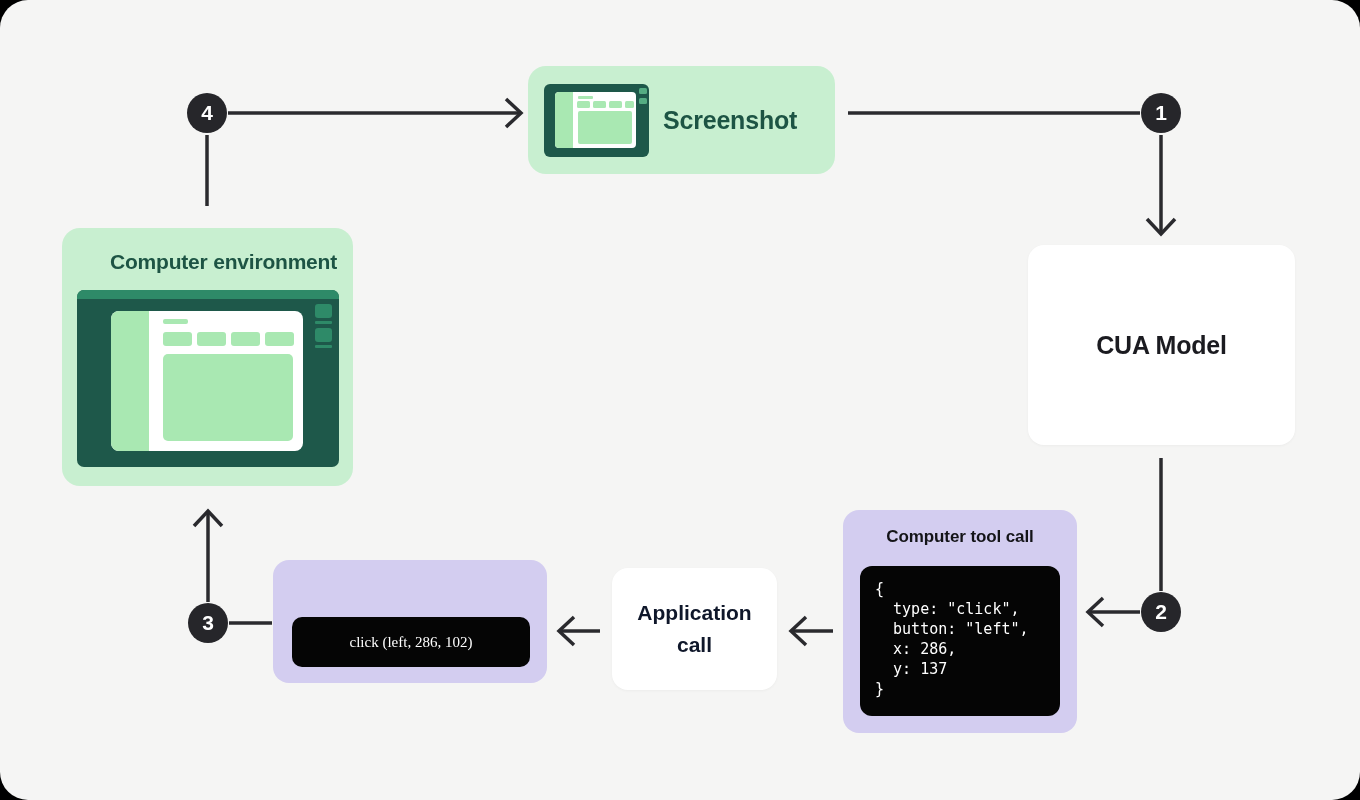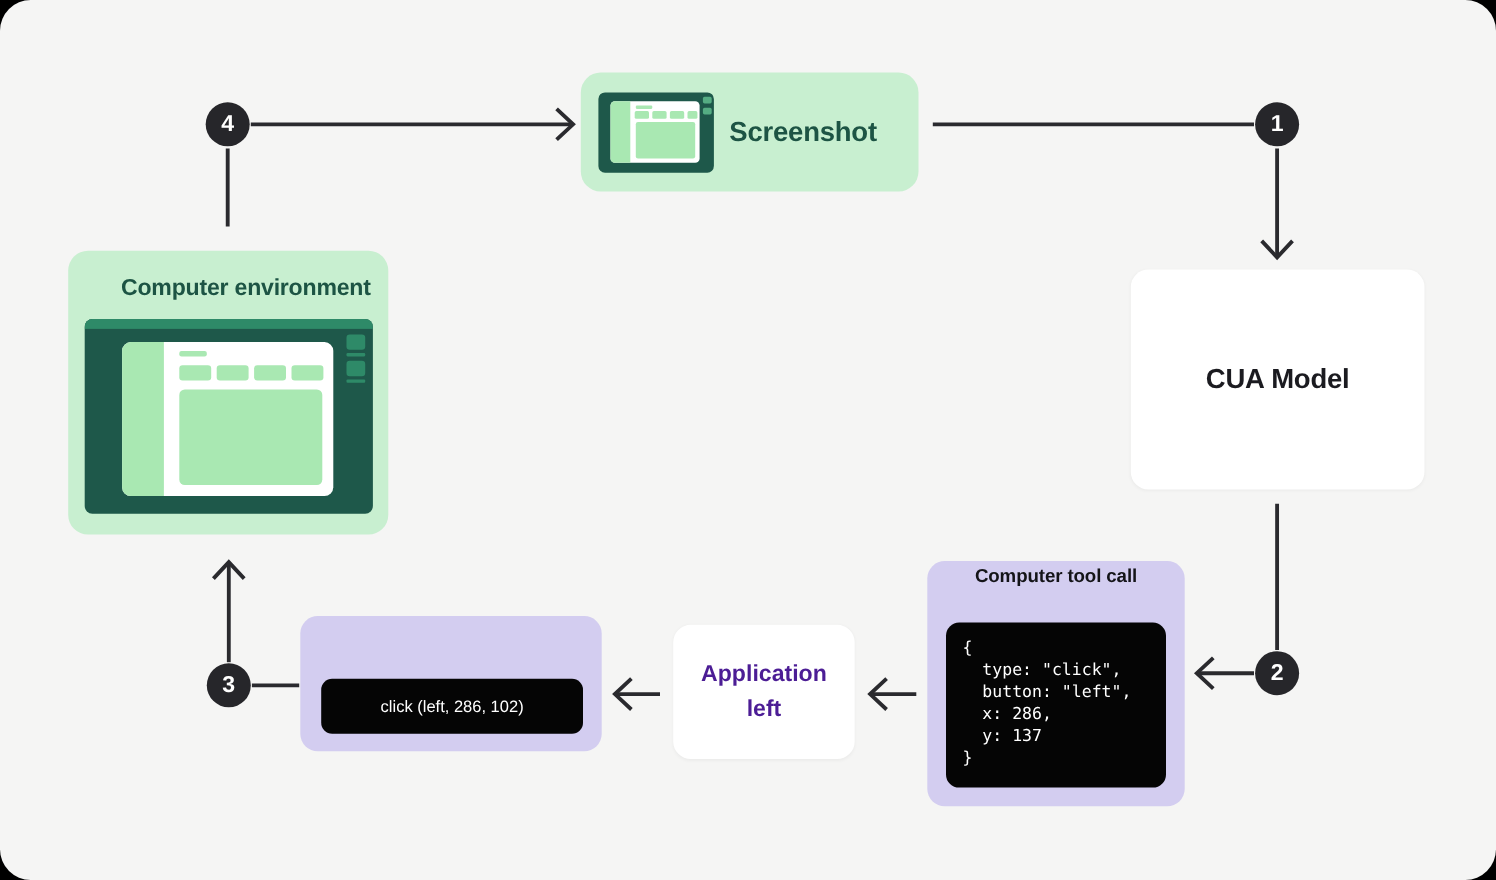--- a/index.html
+++ b/index.html
@@ -37,39 +37,39 @@
   .mini .tab{position:absolute;top:9px;width:13px;height:7px;background:#a9e8b2;border-radius:1.5px;}
   .mini .content{position:absolute;left:23px;top:19px;width:54px;height:33px;background:#a9e8b2;border-radius:2px;}
   .mini .micon{position:absolute;left:95px;width:8px;height:6px;background:#55ad83;border-radius:1.5px;}
 
   
   .white-node{background:#ffffff;border-radius:16px;box-shadow:0 1px 3px rgba(0,0,0,0.04);
     display:flex;flex-direction:column;align-items:center;justify-content:center;}
   .cua-box{left:1028px;top:245px;width:267px;height:200px;}
   .cua-label{font-size:25px;font-weight:600;color:#1b1b20;letter-spacing:-0.2px;}
   .appcode-box{left:612px;top:568px;width:165px;height:122px;}
-  .appcode-line{font-size:21px;font-weight:600;color:#4c1d95;line-height:32px;text-align:center;}
+  .appcode-line{font-size:21px;font-weight:600;color:#0f172a;line-height:32px;text-align:center;}
 
   
   .purple-node{background:#d3cdf0;border-radius:16px;}
   .purple-title{text-align:center;font-size:17px;font-weight:700;color:#141418;letter-spacing:-0.1px;}
   .toolcall-box{left:843px;top:510px;width:234px;height:223px;}
-  .toolcall-box .purple-title{margin-top:4px;}
+  .toolcall-box .purple-title{margin-top:17px;}
   .codeblock{
     position:absolute;left:17px;top:56px;width:200px;height:150px;background:#050505;border-radius:12px;
     padding:13px 0 0 15px;box-sizing:border-box;
     font-family:"DejaVu Sans Mono","Liberation Mono",monospace;font-size:15px;line-height:20px;color:#fff;
   }
   .codeline{white-space:pre;}
   .action-box{left:273px;top:560px;width:274px;height:123px;}
   .action-box .purple-title{margin-top:17px;}
   .pill{
     position:absolute;left:19px;top:57px;width:238px;height:50px;background:#050505;border-radius:10px;
     display:flex;align-items:center;justify-content:center;
-    font-family:Liberation Sans, sans-serif;font-size:15px;color:#fff;white-space:pre;
+    font-family:Liberation Serif, serif;font-size:15px;color:#fff;white-space:pre;
   }
 
   
   .badge{
     position:absolute;width:40px;height:40px;border-radius:50%;background:#26262a;
     display:flex;align-items:center;justify-content:center;
     color:#fff;font-size:21px;font-weight:700;
   }
   .badge-1{left:1141px;top:93px;}
   .badge-2{left:1141px;top:592px;}
@@ -150,21 +150,21 @@
       <div class="codeline">  type: "click",</div>
       <div class="codeline">  button: "left",</div>
       <div class="codeline">  x: 286,</div>
       <div class="codeline">  y: 137</div>
       <div class="codeline">}</div>
     </div>
   </div>
 
   <div class="box white-node appcode-box">
     <div class="appcode-line">Application</div>
-    <div class="appcode-line">left</div>
+    <div class="appcode-line">call</div>
   </div>
 
   <div class="box purple-node action-box">
     <div class="pill">click (left, 286, 102)</div>
   </div>
 
   <div class="badge badge-1">1</div>
   <div class="badge badge-2">2</div>
   <div class="badge badge-3">3</div>
   <div class="badge badge-4">4</div>

